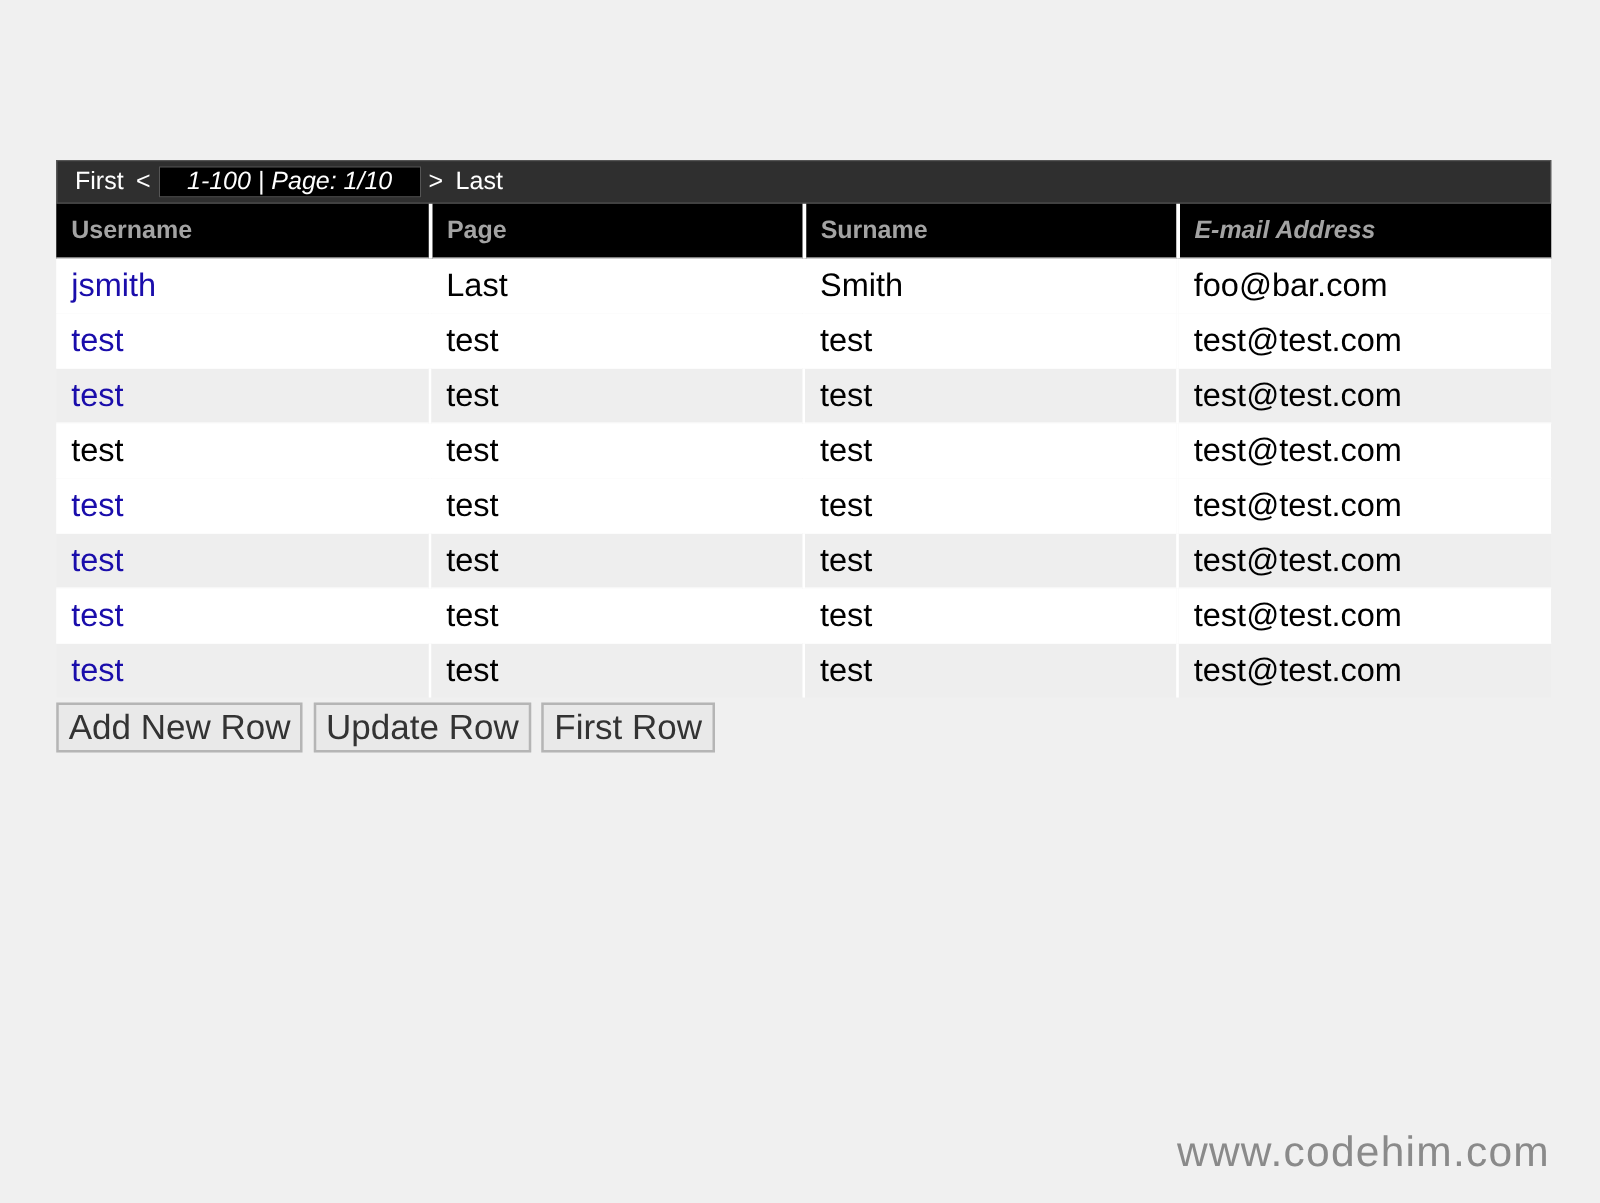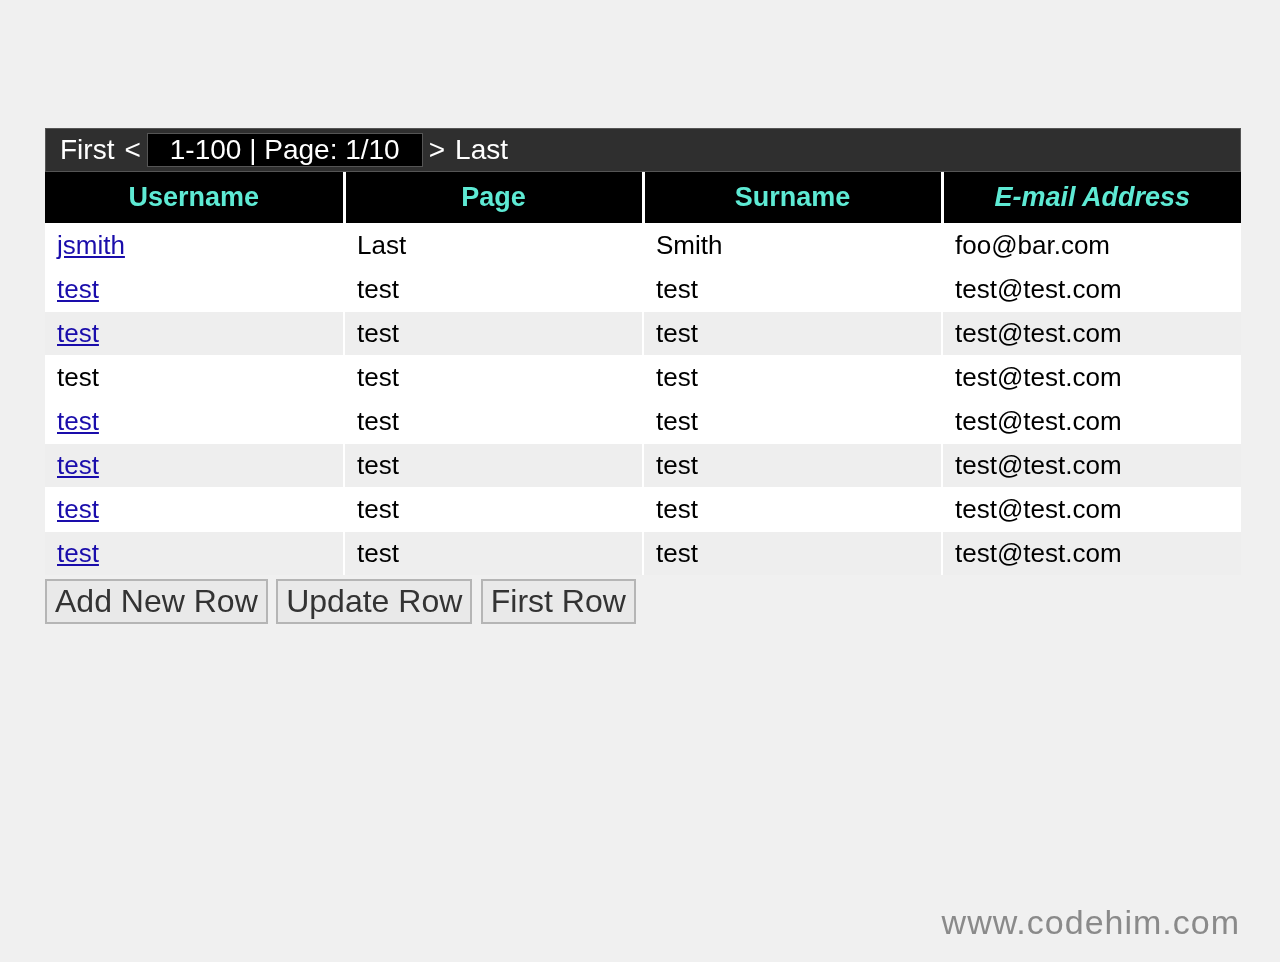--- a/index.html
+++ b/index.html
@@ -14,51 +14,52 @@
   }
   .container {
     position: absolute;
     left: 45px;
     top: 128px;
     width: 1196px;
   }
   .pager {
     background: #2f2f2f;
     color: #fff;
-    font-size: 28px;
+    font-size: 20px;
     padding: 4px 10px;
     display: flex;
     align-items: center;
     gap: 2px;
     border: 1px solid #555;
   }
   .pager .first,
   .pager .last,
   .pager .prev,
   .pager .next {
     cursor: pointer;
     padding: 0 4px;
   }
   .pager .status {
     background: #000;
     padding: 0 22px;
     display: inline-block;
     border: 1px solid #555;
+    font-style: italic;
   }
   table.grid {
     border-collapse: collapse;
     width: 100%;
     table-layout: fixed;
   }
   table.grid th {
     background: #000;
-    color: #5eead4;
+    color: #a3a3a3;
     font-weight: bold;
-    font-size: 27px;
-    text-align: center;
+    font-size: 20px;
+    text-align: left;
     padding: 10px 12px;
     border-right: 3px solid #fff;
   }
   table.grid th:last-child { border-right: none; font-style: italic; }
   table.grid td {
     font-size: 26px;
     padding: 6px 12px;
     border-top: 1px solid #fff;
     border-right: 2px solid #fff;
     vertical-align: middle;
@@ -67,32 +68,31 @@
   }
   table.grid td:last-child { border-right: none; }
   table.grid tbody tr.odd td { background: #fff; }
   table.grid tbody tr.even td { background: #eeeeee; }
   table.grid tbody tr.selected td {
     background: #5a7ca8;
     color: #fff;
   }
   table.grid td a {
     color: #1a0dab;
-    text-decoration: underline;
     cursor: pointer;
   }
   .col-username { width: 25%; }
   .col-name     { width: 25%; }
   .col-surname  { width: 25%; }
   .col-email    { width: 25%; }
   .buttons {
     margin-top: 4px;
   }
   .buttons button {
-    font-size: 32px;
+    font-size: 28px;
     font-family: inherit;
     padding: 2px 8px;
     background: #e9e9e9;
     border: 2px solid #b5b5b5;
     color: #333;
     margin-right: 4px;
     cursor: pointer;
     text-align: center;
   }
   .watermark {

